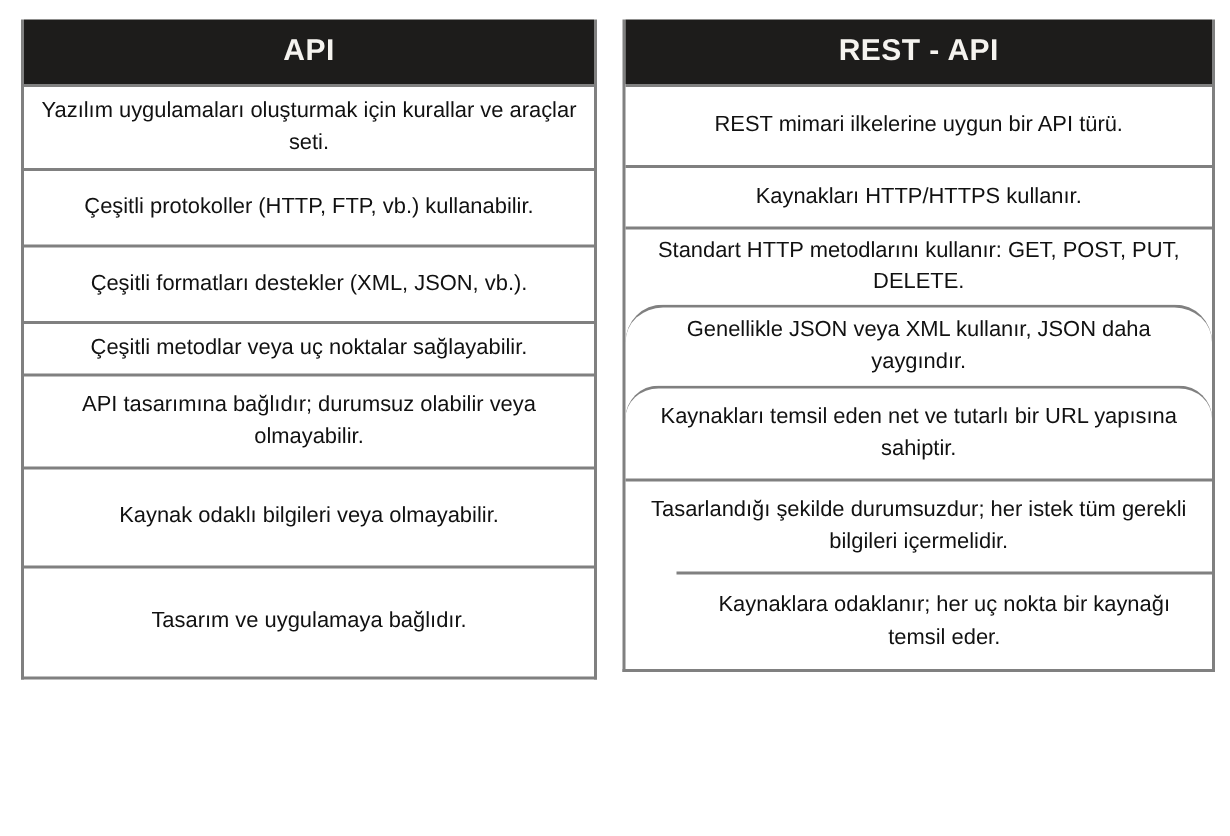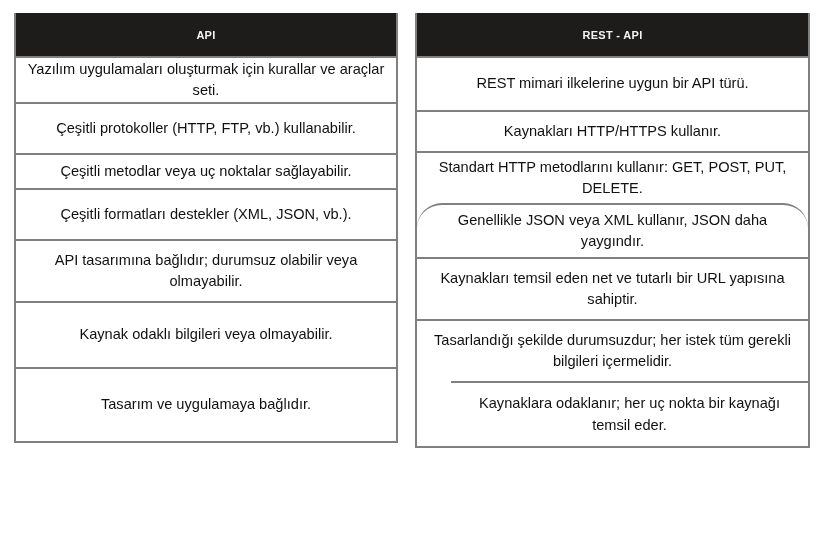--- a/index.html
+++ b/index.html
@@ -36,21 +36,21 @@
     flex: 0 0 auto;
   }
 
   .cmp-table.left  { width: 384px; }
   .cmp-table.right { width: 395px; }
 
   .tbl-header {
     background: #1d1c1b;
     color: #f5f3ef;
     font-weight: bold;
-    font-size: 11px;
+    font-size: 20px;
     text-align: center;
     letter-spacing: 0.3px;
     display: flex;
     align-items: center;
     justify-content: center;
     box-sizing: border-box;
   }
   .cmp-table.left  .tbl-header { height: 43px; }
   .cmp-table.right .tbl-header { height: 43px; }
 
@@ -70,57 +70,57 @@
   .cmp-table.right .tbl-row:first-of-type {
     border-top: none;
   }
 
   .tbl-row .cell-text {
     display: block;
     width: 100%;
   }
 
   
-  .cmp-table.left  .tbl-row.r0 { height: 46px; }
+  .cmp-table.left  .tbl-row.r0 { height: 56px; }
   .cmp-table.left  .tbl-row.r1 { height: 51px; }
   .cmp-table.left  .tbl-row.r2 { height: 35px; }
   .cmp-table.left  .tbl-row.r3 { height: 51px; }
   .cmp-table.left  .tbl-row.r4 { height: 58px; }
   .cmp-table.left  .tbl-row.r5 { height: 62px; }
   .cmp-table.left  .tbl-row.r6 { height: 66px; }
   .cmp-table.left  .tbl-row.r7 { height: 74px; }
 
   
   .cmp-table.right .tbl-row.r0 { height: 54px; }
   .cmp-table.right .tbl-row.r1 { height: 41px; }
   .cmp-table.right .tbl-row.r2 { height: 52px; }
   .cmp-table.right .tbl-row.r3 { height: 54px; border-radius: 25px; }
-  .cmp-table.right .tbl-row.r4 { height: 62px; }
+  .cmp-table.right .tbl-row.r4 { height: 62px; border-radius: 22px; }
   .cmp-table.right .tbl-row.r5 { height: 62px; }
   .cmp-table.right .tbl-row.r6 { height: 65px; margin-left: 34px; }
   .cmp-table.right .tbl-row.r7 { height: 74px; }
 </style>
 </head>
 <body>
 
 <div class="board">
 
   <div class="cmp-table left">
     <div class="tbl-header">API</div>
     <div class="tbl-row r0">
         <span class="cell-text">Yazılım uygulamaları oluşturmak için kurallar ve araçlar seti.</span>
       </div>
     <div class="tbl-row r1">
         <span class="cell-text">Çeşitli protokoller (HTTP, FTP, vb.) kullanabilir.</span>
       </div>
+    <div class="tbl-row r3">
+        <span class="cell-text">Çeşitli formatları destekler (XML, JSON, vb.).</span>
+      </div>
     <div class="tbl-row r2">
         <span class="cell-text">Çeşitli metodlar veya uç noktalar sağlayabilir.</span>
-      </div>
-    <div class="tbl-row r3">
-        <span class="cell-text">Çeşitli formatları destekler (XML, JSON, vb.).</span>
       </div>
     <div class="tbl-row r5">
         <span class="cell-text">API tasarımına bağlıdır; durumsuz olabilir veya olmayabilir.</span>
       </div>
     <div class="tbl-row r6">
         <span class="cell-text">Kaynak odaklı bilgileri veya olmayabilir.</span>
       </div>
     <div class="tbl-row r7">
         <span class="cell-text">Tasarım ve uygulamaya bağlıdır.</span>
       </div>

